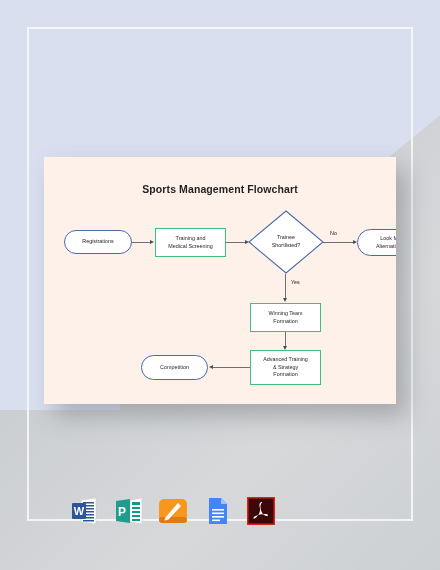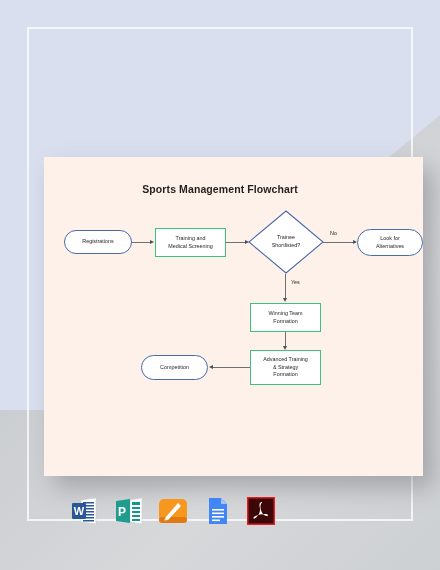--- a/index.html
+++ b/index.html
@@ -40,25 +40,24 @@
     box-sizing: border-box;
     pointer-events: none;
   }
 
   
   .card {
     position: absolute;
     left: 44px;
     top: 157px;
     width: 352px;
-    height: 319px;
+    height: 247px;
     background: #fdf1e9;
     box-shadow: 10px 12px 22px rgba(80,84,90,0.35);
     overflow: hidden;
-    padding-left: 27px;
   }
 
   .card-title {
     position: absolute;
     left: 0;
     top: 26px;
     width: 352px;
     text-align: center;
     font-size: 10.5px;
     font-weight: bold;

